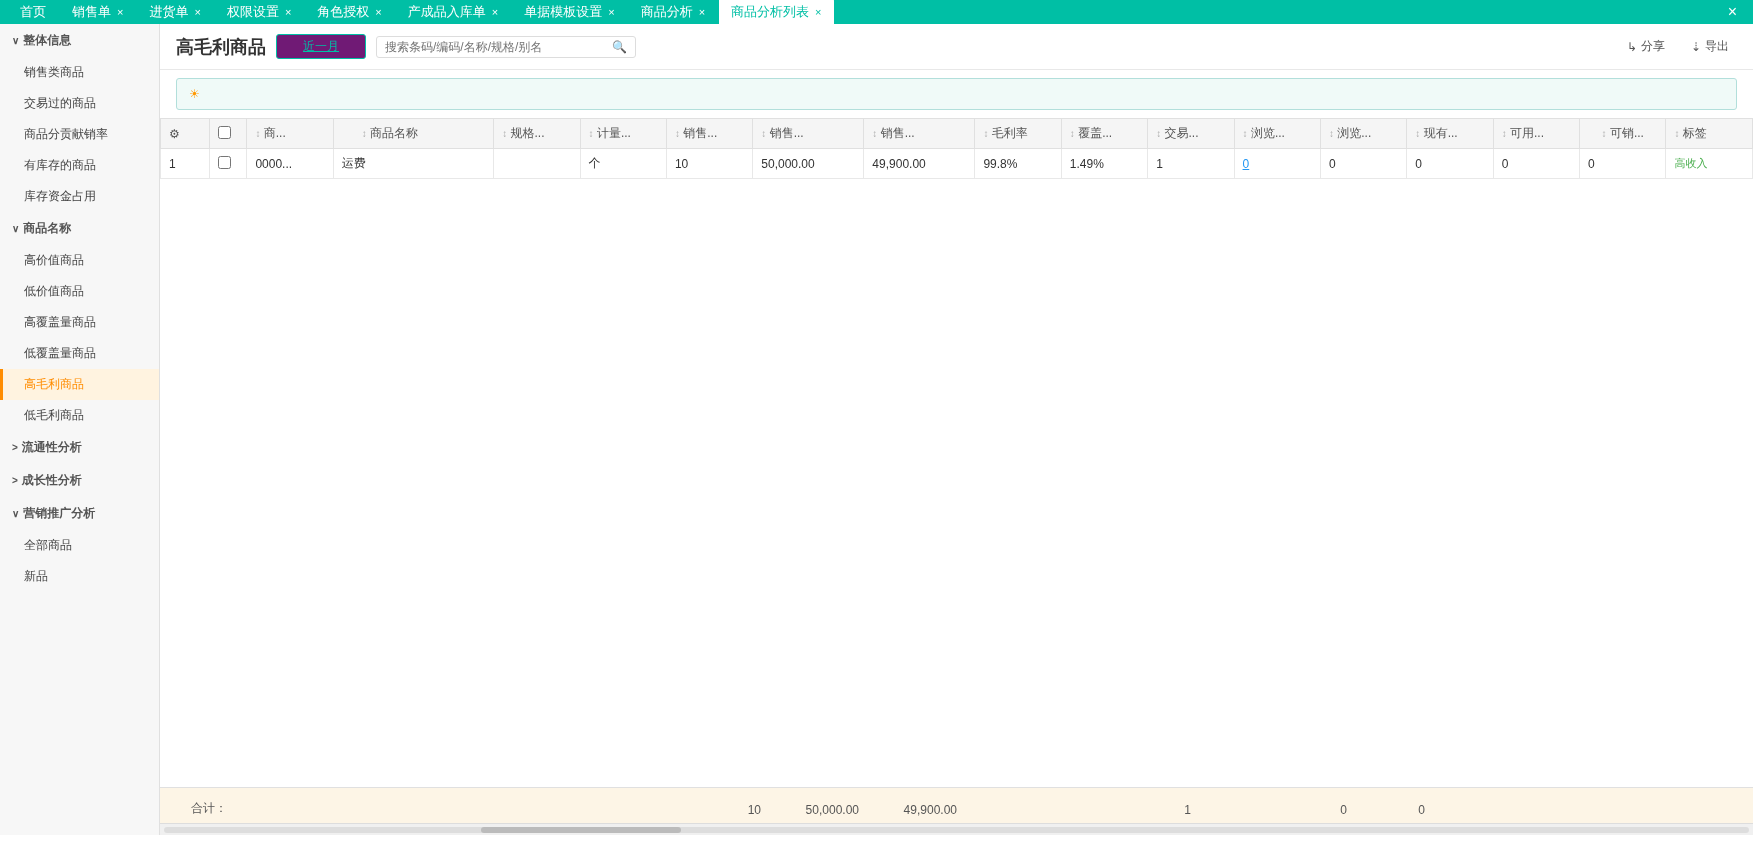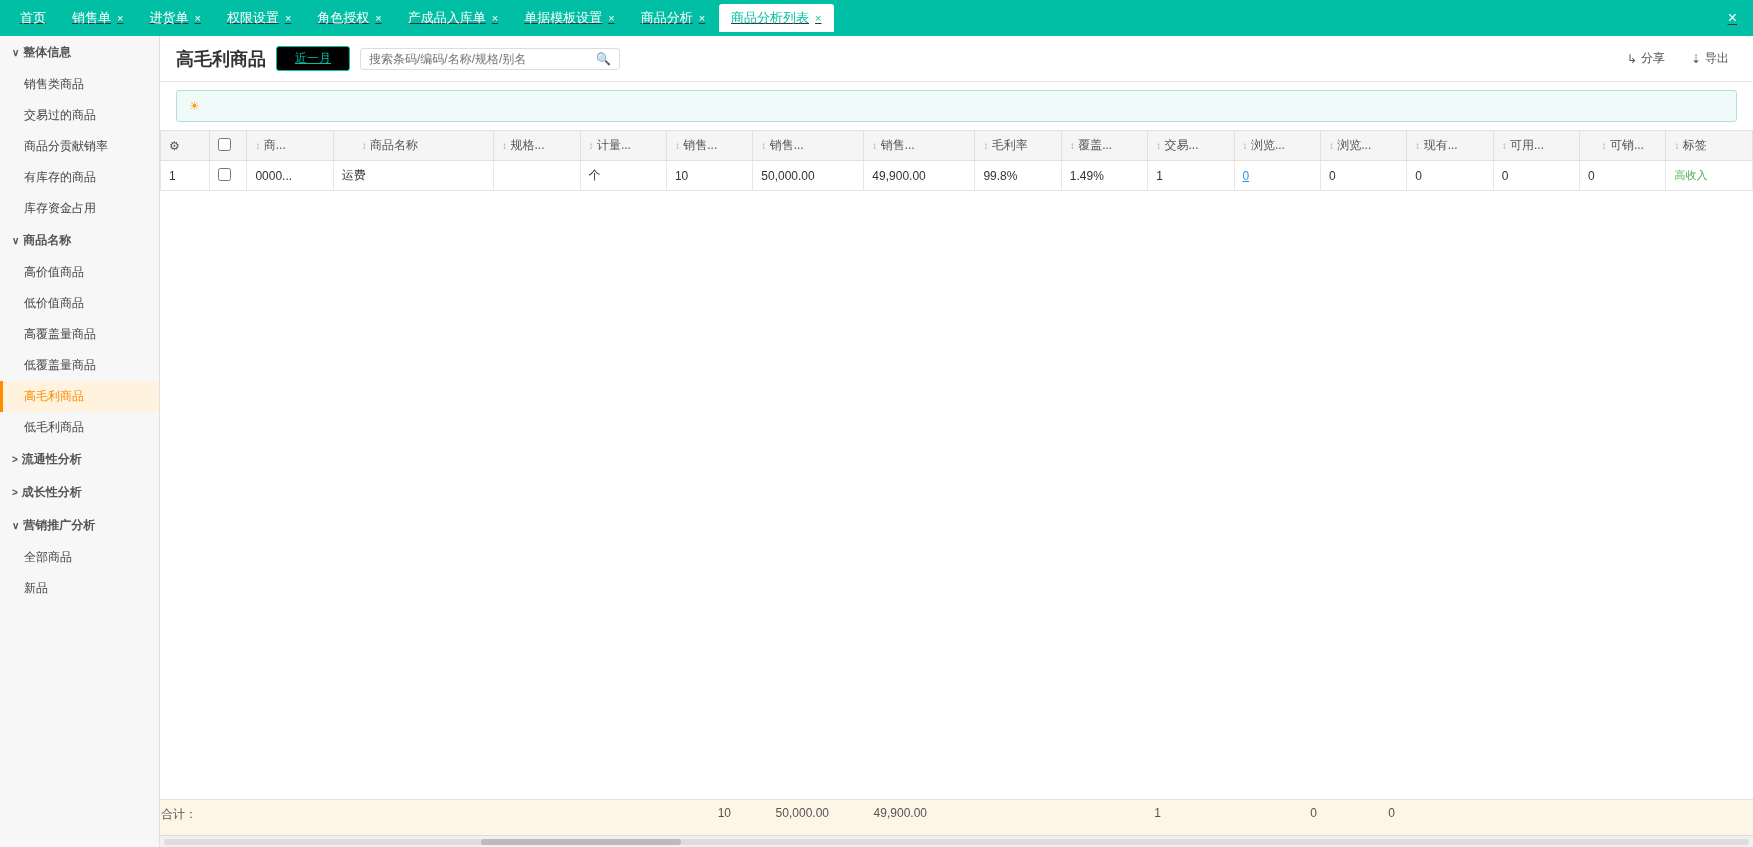--- a/index.html
+++ b/index.html
@@ -3,24 +3,23 @@
   <meta charset="utf-8">
   <style>
     * { margin: 0; padding: 0; box-sizing: border-box; }
     body { font-family: "Microsoft YaHei", Arial, sans-serif; font-size: 12px; background: #fff; color: #333; width: 1753px; height: 847px; overflow: hidden; }
 
     
     .top-nav {
       display: flex;
       align-items: center;
       background: #00bfa5;
-      height: 36px;
+      height: 24px;
       padding: 8px 8px;
       gap: 2px;
-      text-decoration: underline;
     }
     .top-nav .nav-item {
       display: flex;
       align-items: center;
       padding: 0 12px;
       height: 28px;
       color: #fff;
       cursor: pointer;
       border-radius: 3px;
       font-size: 13px;
@@ -103,24 +102,24 @@
       padding: 10px 16px;
       gap: 10px;
       border-bottom: 1px solid #e8e8e8;
     }
     .content-title {
       font-size: 18px;
       font-weight: bold;
       color: #333;
     }
     .filter-btn {
-      background: #000000;
+      background: #701a75;
       border: 1px solid #00bfa5;
       color: #00bfa5;
-      padding: 3px 18px;
+      padding: 3px 26px;
       border-radius: 3px;
       cursor: pointer;
       font-size: 12px;
       text-decoration: underline;
     }
     .search-box {
       display: flex;
       align-items: center;
       border: 1px solid #ddd;
       border-radius: 3px;
@@ -193,24 +192,24 @@
     }
     .tag-high-income {
       color: #4caf50;
       font-size: 11px;
     }
     .link-style { color: #2196f3; text-decoration: underline; cursor: pointer; }
 
     
     .footer-total {
       display: flex;
-      align-items: flex-start;
+      align-items: flex-end;
       background: #fdf5e6;
       border-top: 1px solid #e0e0e0;
-      padding: 6px 1px;
+      padding: 6px 31px;
       font-size: 12px;
       color: #555;
       min-height: 36px;
       gap: 8px;
     }
     .footer-label { min-width: 120px; font-weight: normal; }
     .footer-cell { min-width: 80px; text-align: right; padding: 0 8px; }
 
     
     .bottom-scrollbar {

